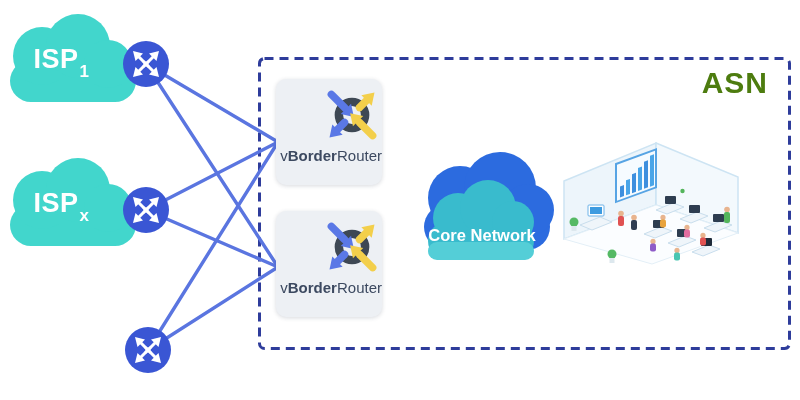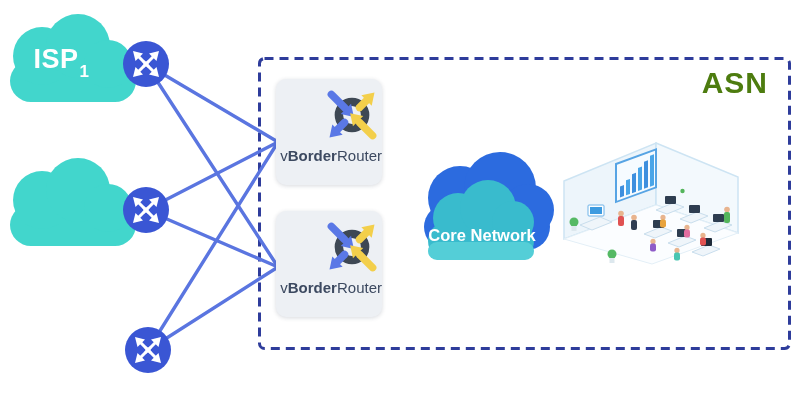--- a/index.html
+++ b/index.html
@@ -68,20 +68,21 @@
 
   <div class="cloud" style="left:6px;top:152px;">
     <svg width="134" height="96">
       <g fill="#42D6CC">
         <rect x="4" y="52" width="126" height="42" rx="21"></rect>
         <circle cx="36" cy="48" r="29"></circle>
           <circle cx="72" cy="38" r="32"></circle>
           <circle cx="102" cy="56" r="24"></circle>
       </g>
     </svg>
+    <div class="cloud-label"><span>ISP</span><sub>x</sub></div>
   </div>
 
 
   <svg class="rnode" style="left:123px;top:41px;" width="46" height="46" viewBox="0 0 46 46">
     <circle cx="23" cy="23" r="23" fill="#3A56D4"></circle>
     <g stroke="#fff" stroke-width="3" stroke-linecap="round" fill="#fff">
       <g>
           <line x1="25" y1="25" x2="15" y2="15"></line>
           <polygon points="10,10 20,12.5 12.5,20" stroke="none"></polygon>
         </g>

